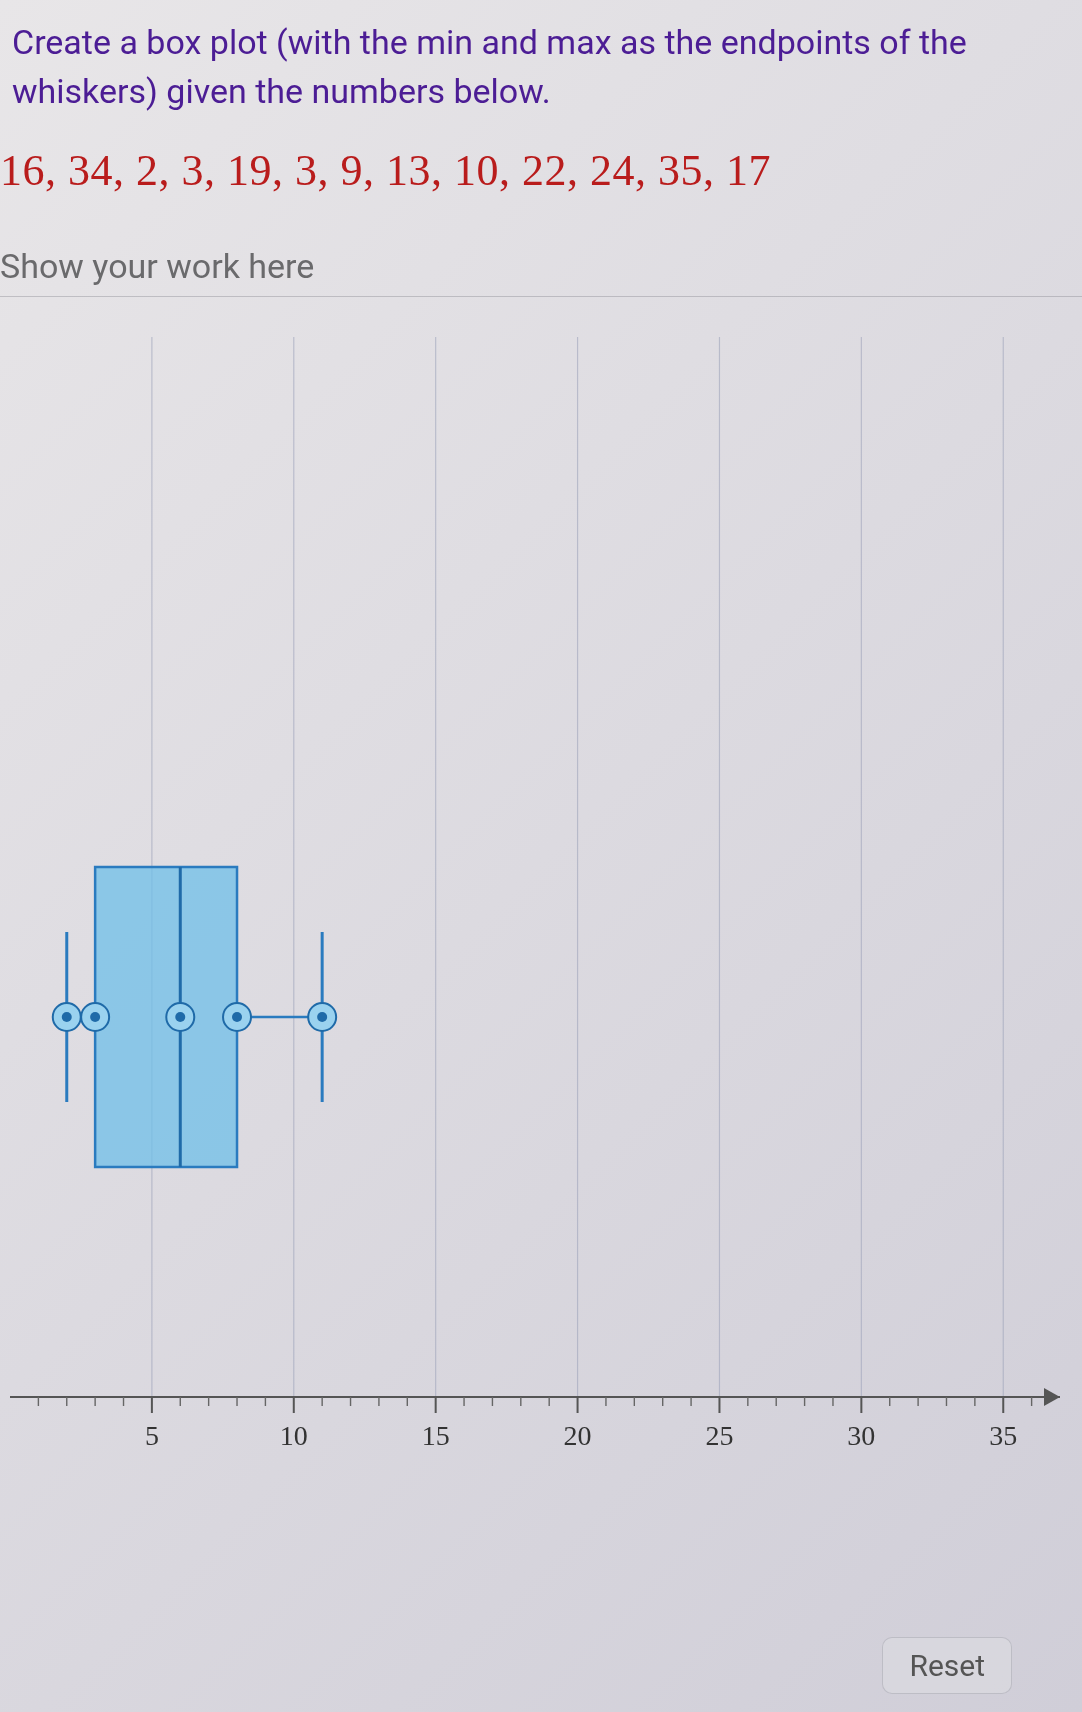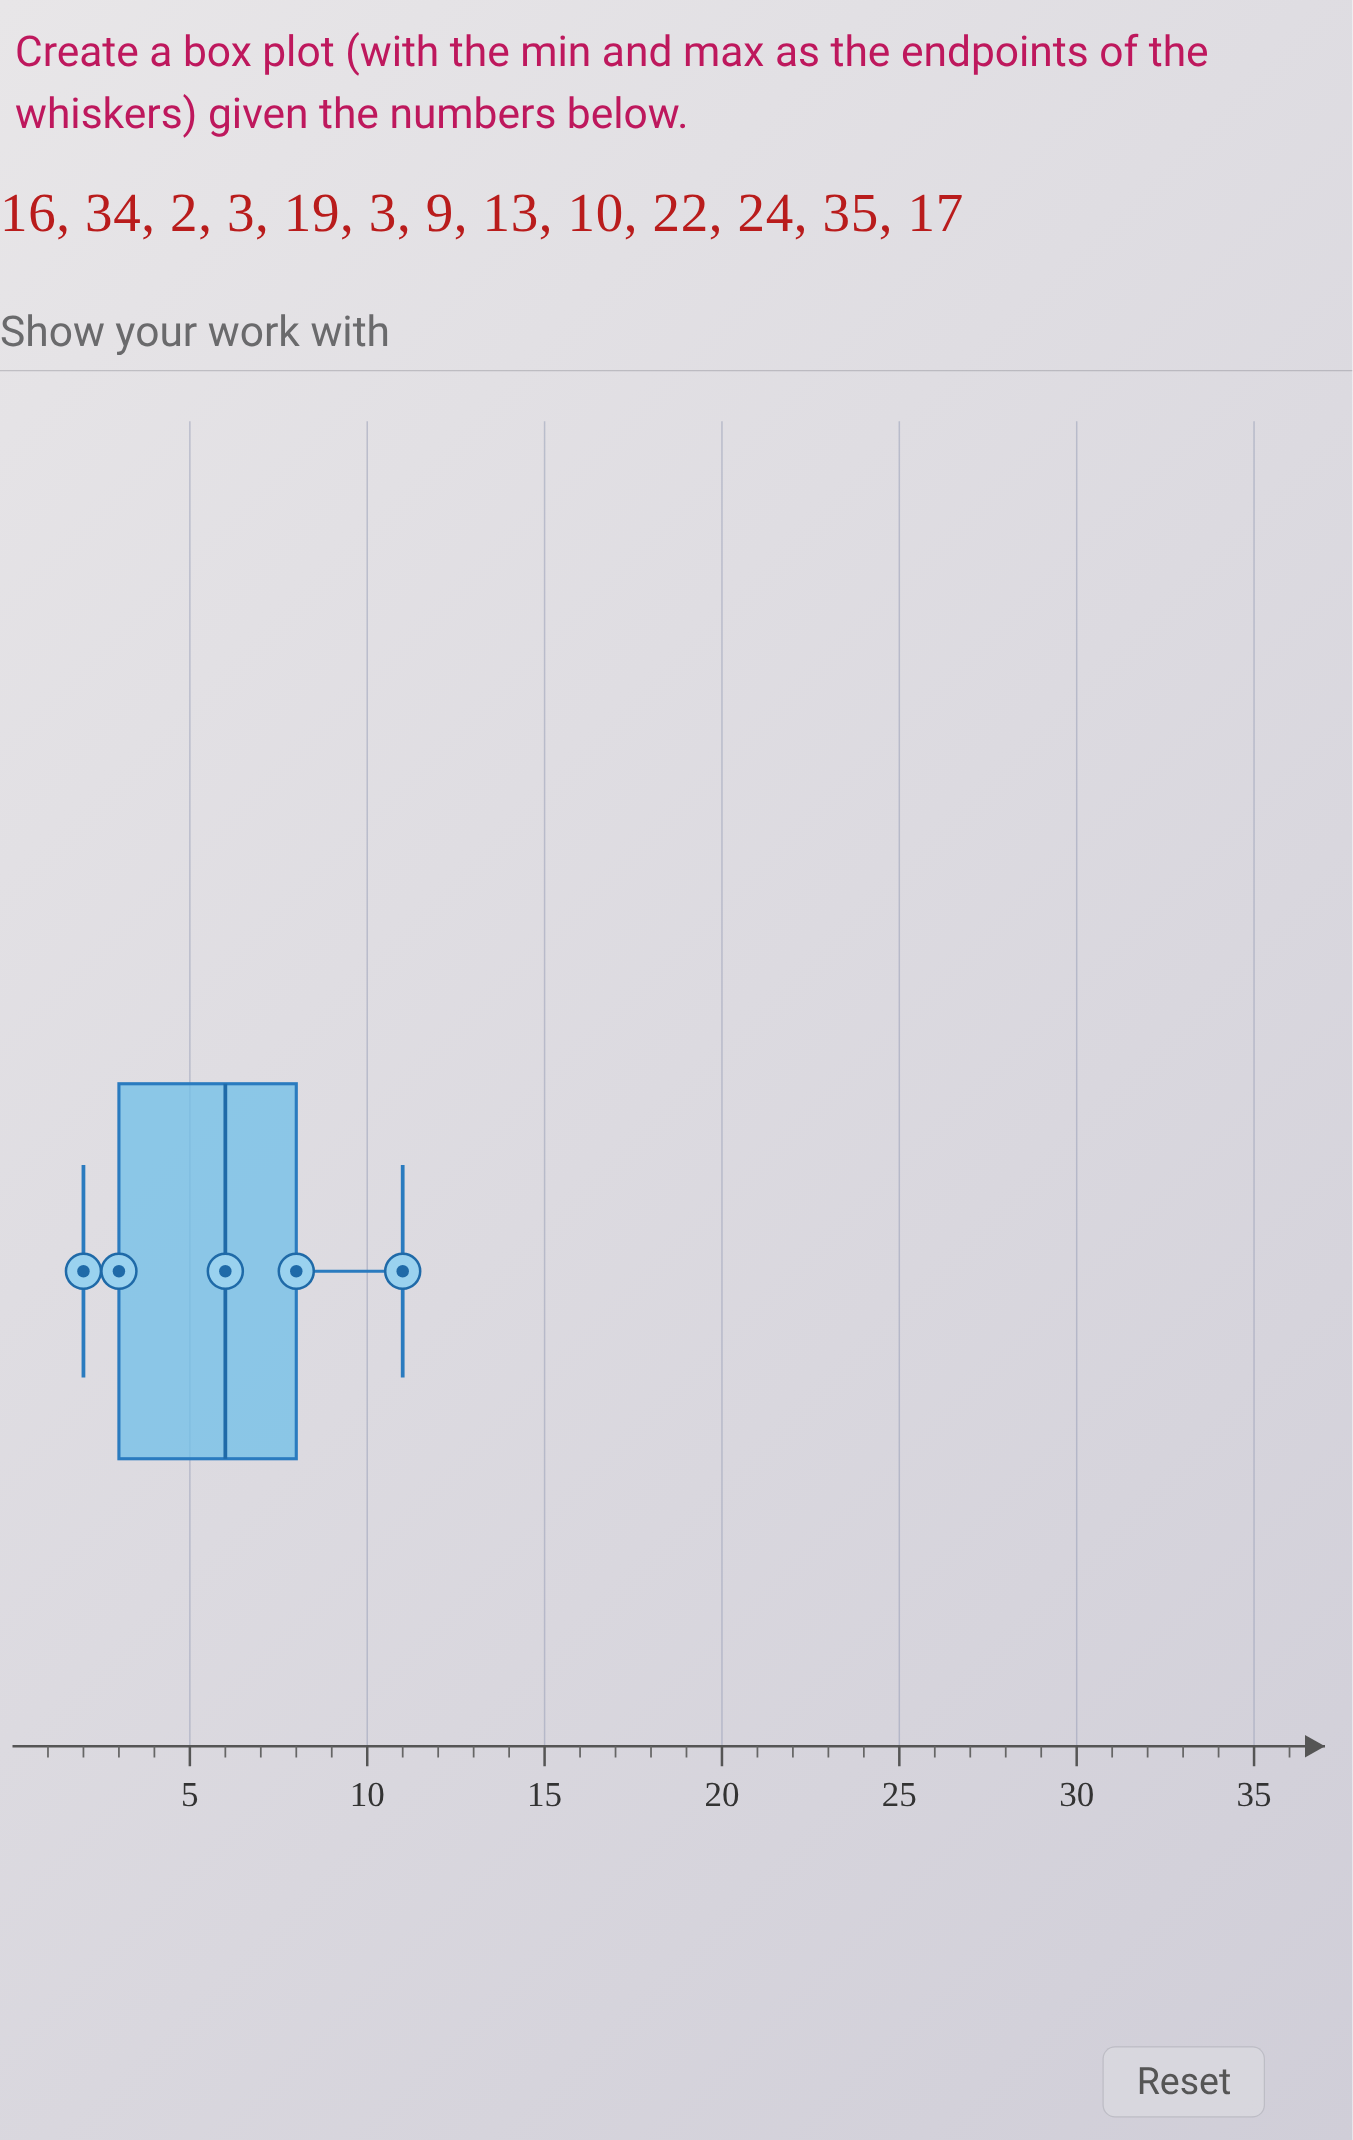--- a/index.html
+++ b/index.html
@@ -9,21 +9,21 @@
     width: 1082px;
     height: 1712px;
     overflow: hidden;
     position: relative;
     color: #3a3a3a;
   }
   .instructions {
     padding: 18px 12px 8px 12px;
     font-size: 34px;
     line-height: 1.45;
-    color: #be185d;
+    color: #4c1d95;
     font-weight: 400;
   }
   .data-list {
     padding: 20px 0 10px 0;
     font-size: 44px;
     font-family: Georgia, "Times New Roman", serif;
     color: #b91c1c;
     letter-spacing: 0.5px;
   }
   .work-label {
@@ -71,21 +71,21 @@
     padding: 10px 26px;
     cursor: pointer;
     font-family: inherit;
   }
 </style>
 </head>
 <body>
 
 <div class="instructions">Create a box plot (with the min and max as the endpoints of the whiskers) given the numbers below.</div>
 <div class="data-list">16, 34, 2, 3, 19, 3, 9, 13, 10, 22, 24, 35, 17</div>
-<div class="work-label">Show your work with</div>
+<div class="work-label">Show your work here</div>
 <hr class="work-divider">
 
 <div class="chart-wrap">
   <svg class="chart-svg" viewBox="0 0 1082 1180">
     <g id="grid-group">
         <line x1="151.8918918918919" y1="20" x2="151.8918918918919" y2="1080" class="grid-line"></line>
         <line x1="293.7837837837838" y1="20" x2="293.7837837837838" y2="1080" class="grid-line"></line>
         <line x1="435.6756756756757" y1="20" x2="435.6756756756757" y2="1080" class="grid-line"></line>
         <line x1="577.5675675675676" y1="20" x2="577.5675675675676" y2="1080" class="grid-line"></line>
         <line x1="719.4594594594595" y1="20" x2="719.4594594594595" y2="1080" class="grid-line"></line>

